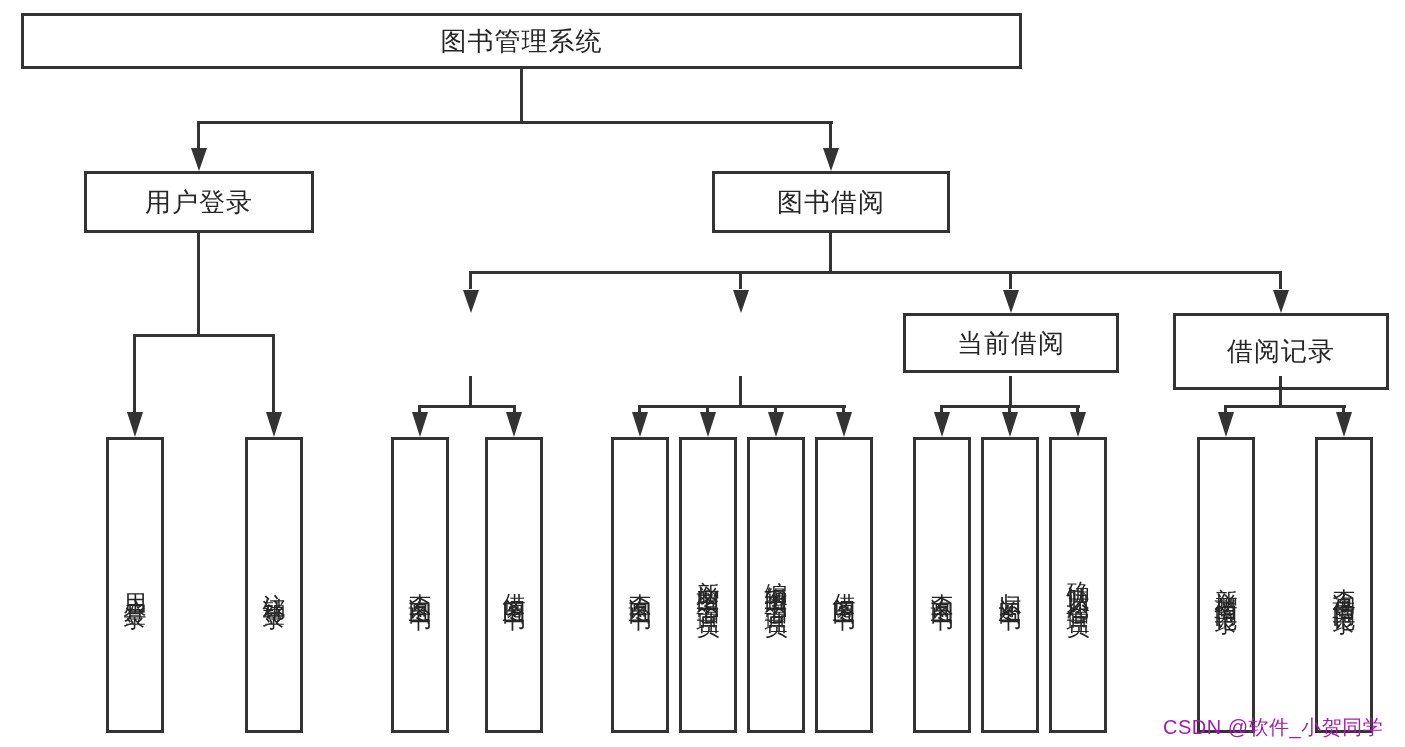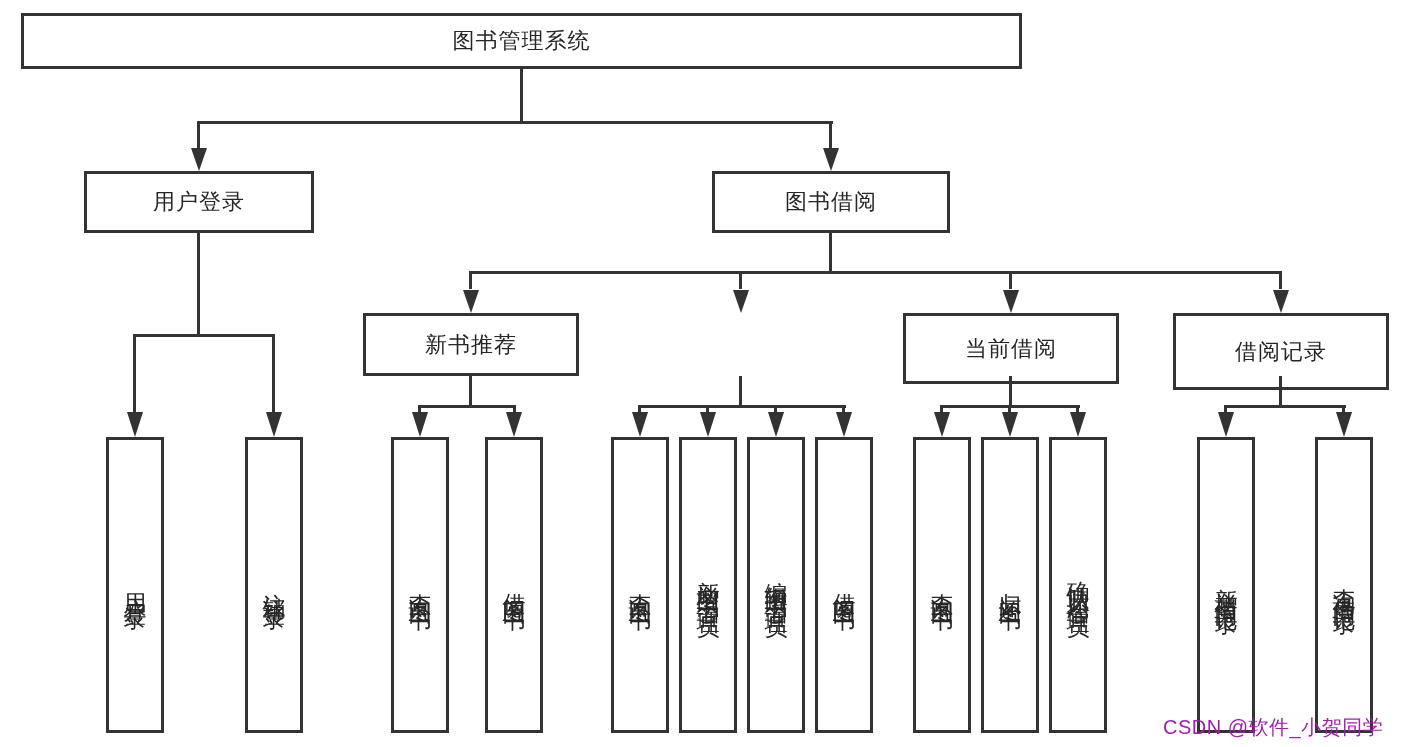--- a/index.html
+++ b/index.html
@@ -15,21 +15,21 @@
   }
   .box {
     position: absolute;
     box-sizing: border-box;
     border: 3px solid #333333;
     background: #ffffff;
     display: flex;
     align-items: center;
     justify-content: center;
   }
-  .bh { font-size: 22px; letter-spacing: 1px; white-space: nowrap; }
+  .bh { font-size: 26px; letter-spacing: 1px; white-space: nowrap; }
   .bv {
     writing-mode: vertical-rl;
     text-orientation: mixed;
     font-size: 23px;
     letter-spacing: 5px;
     line-height: 1;
   }
   .vl { position: absolute; width: 3px; background: #333333; }
   .hl { position: absolute; height: 3px; background: #333333; }
   .ah {
@@ -52,24 +52,23 @@
 <body>
 
 <div class="stage">
 
   <div class="box bh" style="left:21px; top:13px; width:1001px; height:56px;">图书管理系统</div>
 
   <div class="box bh" style="left:84px; top:171px; width:230px; height:62px;">用户登录</div>
 
   <div class="box bh" style="left:712px; top:171px; width:238px; height:62px;">图书借阅</div>
 
-  <div class="box bh" style="left:363px; top:313px; width:216px; height:63px;">新书推荐</div>
 
 
-  <div class="box bh" style="left:903px; top:313px; width:216px; height:71px;">当前借阅</div>
+  <div class="box bh" style="left:903px; top:313px; width:216px; height:60px;">当前借阅</div>
 
   <div class="box bh" style="left:1173px; top:313px; width:216px; height:77px;">借阅记录</div>
 
   <div class="box bv" style="left:106px; top:437px; width:58px; height:296px;">用户登录</div>
 
   <div class="box bv" style="left:245px; top:437px; width:58px; height:296px;">注销登录</div>
 
   <div class="box bv" style="left:391px; top:437px; width:58px; height:296px;">查询图书</div>
 
   <div class="box bv" style="left:485px; top:437px; width:58px; height:296px;">借阅图书</div>

